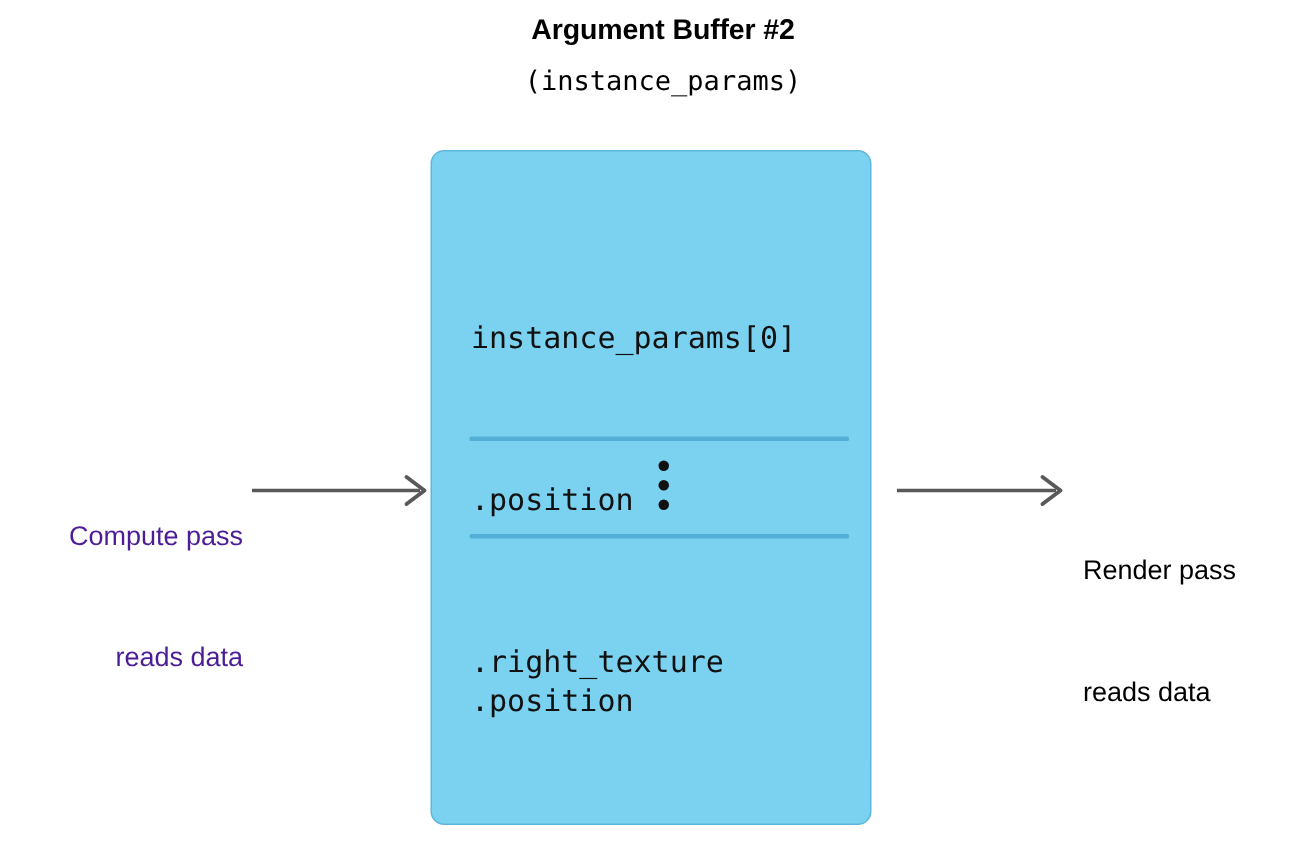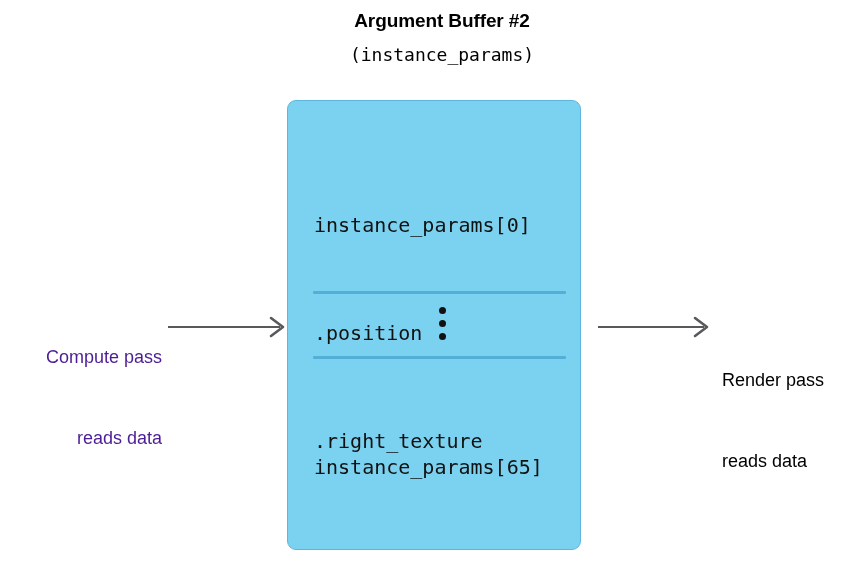--- a/index.html
+++ b/index.html
@@ -158,21 +158,20 @@
 
   <div id="vertical-ellipsis">
     <span class="dot"></span>
     <span class="dot"></span>
     <span class="dot"></span>
   </div>
 
   <div class="divider" id="divider-bottom"></div>
 
   <div class="field-group" id="field-group-last">
-    <span class="field-line">instance_params[65]</span>
     <span class="field-line">.position</span>
     
     
   </div>
 
 </div>
 
 <div id="compute-label">
   <span class="label-line">Compute pass</span>
   <span class="label-line">reads data</span>

